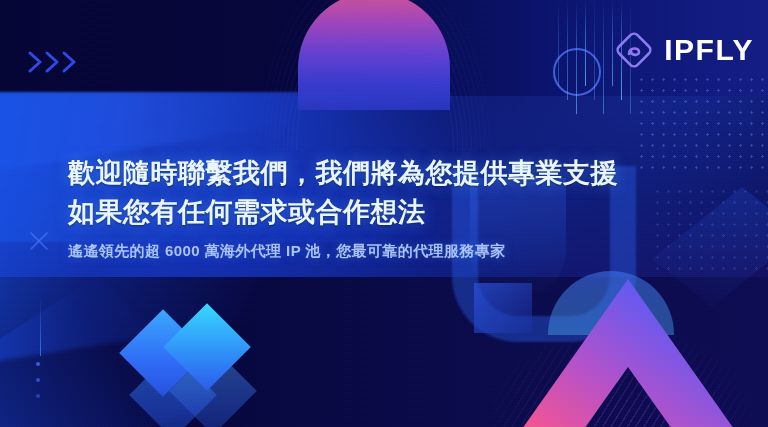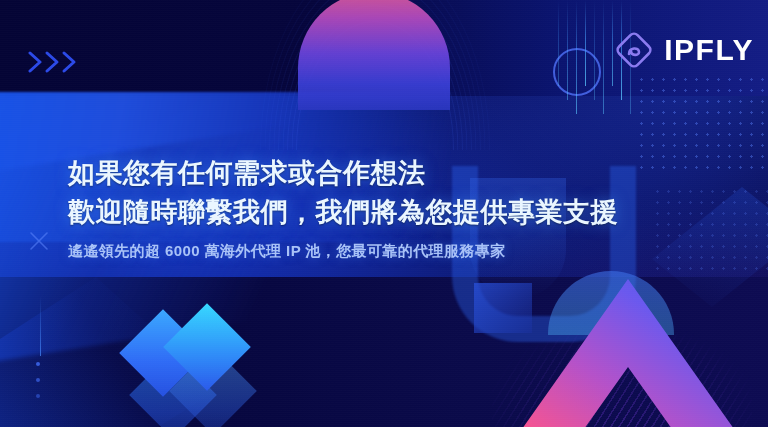--- a/index.html
+++ b/index.html
@@ -288,19 +288,19 @@
   <div class="logo">
     <svg class="logo-mark" viewBox="0 0 40 40" fill="none">
       <rect x="7" y="7" width="26" height="26" rx="5" transform="rotate(45 20 20)" stroke="#8b7bf0" stroke-width="2.6"></rect>
       <path d="M15 24 C15 17, 25 17, 25 22 C25 26, 17 26, 17 21" stroke="#8b7bf0" stroke-width="2.6" stroke-linecap="round" fill="none"></path>
     </svg>
     <div class="logo-text">IPFLY</div>
   </div>
 
   <div class="copy">
     <h1 class="headline">
+      <span>歡迎隨時聯繫我們，我們將為您提供專業支援</span>
       <span>如果您有任何需求或合作想法</span>
-      <span>歡迎隨時聯繫我們，我們將為您提供專業支援</span>
     </h1>
     <p class="subline">遙遙領先的超 6000 萬海外代理 IP 池，您最可靠的代理服務專家</p>
   </div>
 
 </div>
 
 </body></html>

